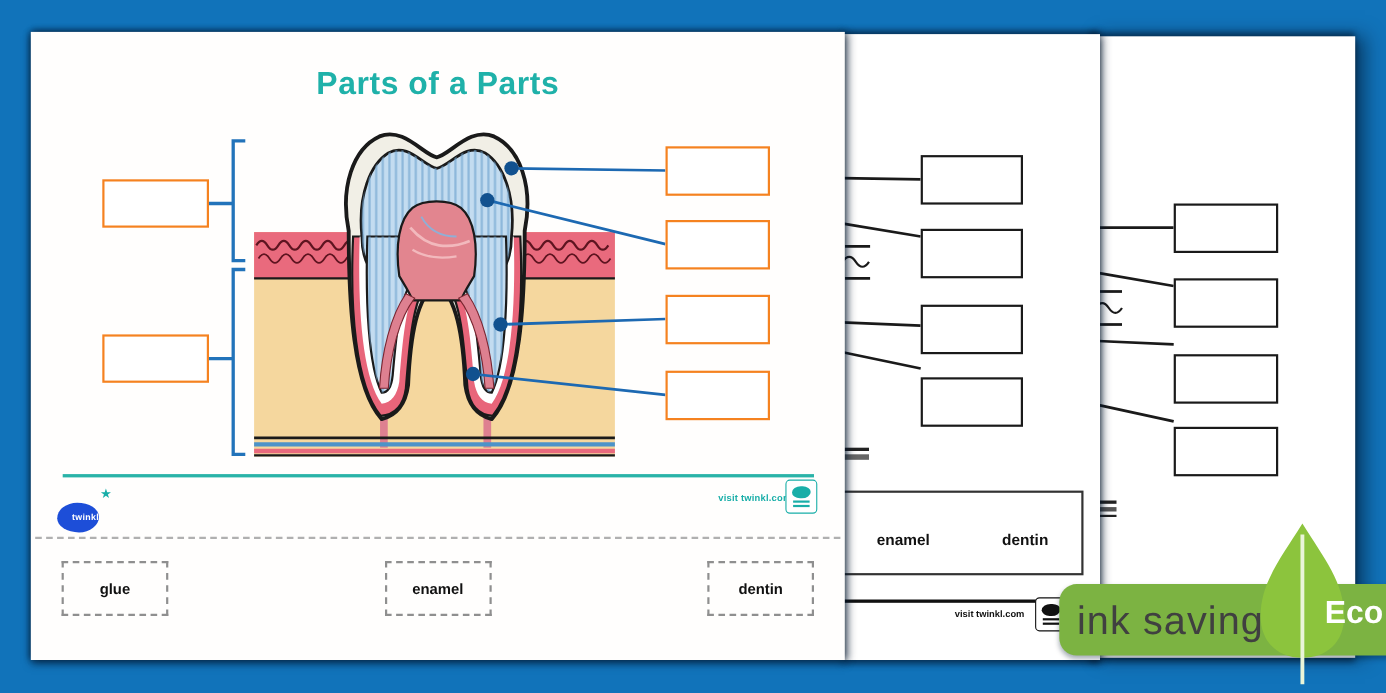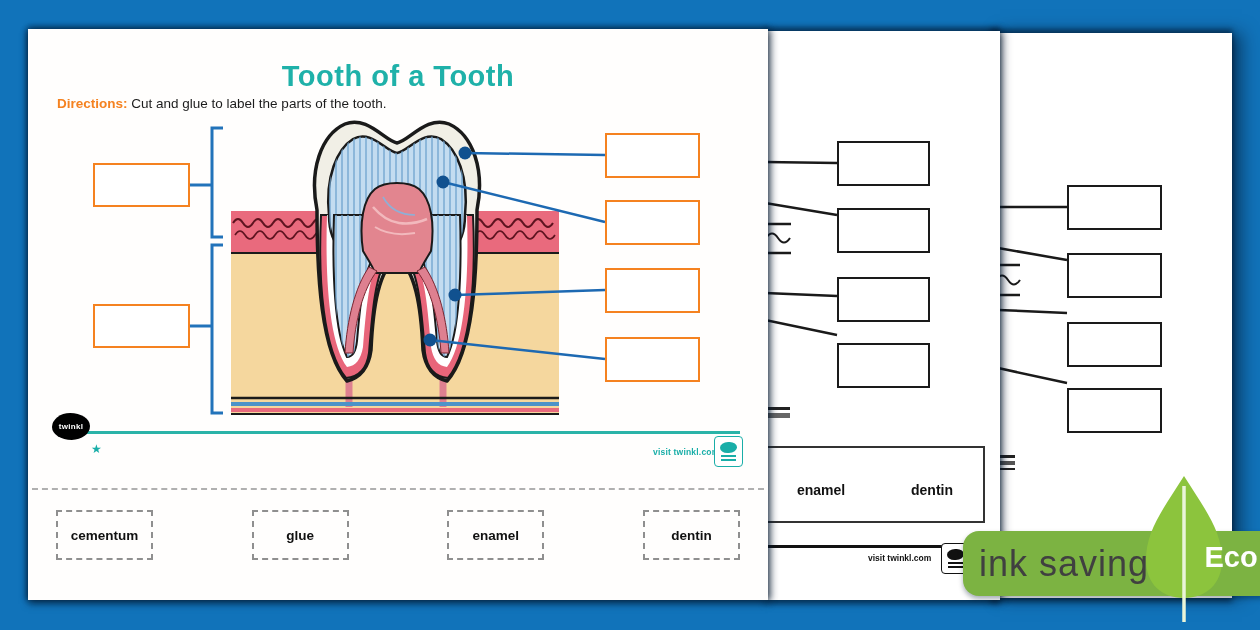--- a/index.html
+++ b/index.html
@@ -16,22 +16,22 @@
   
   .title{position:absolute;left:0;top:31px;width:100%;text-align:center;
          font-size:29px;font-weight:bold;letter-spacing:.5px;}
   .directions{position:absolute;left:29px;top:67px;font-size:13.5px;color:#1c1c1c;}
   .directions b{font-weight:bold;}
   .obox{position:absolute;width:97px;height:44px;border:2.5px solid #F58220;background:#fff;}
   .kbox{position:absolute;width:95px;height:45px;border:2.5px solid #F58220;background:#fff;}
   .bbox{position:absolute;border:2.5px solid #1a1a1a;background:#fff;}
   .overlay{position:absolute;left:0;top:0;pointer-events:none;}
   .teal-rule{position:absolute;left:29px;top:402px;width:683px;height:3px;background:#2AB3A8;}
-  .logo-cloud{position:absolute;left:24px;top:384px;width:38px;height:27px;background:#000000;
-              border-radius:55% 60% 55% 60%/60% 55% 60% 55%;display:flex;align-items:center;justify-content:center;}
+  .logo-cloud{position:absolute;left:24px;top:428px;width:38px;height:27px;background:#1d4ed8;
+              border-radius:55% 60% 55% 60%/60% 55% 60% 55%;display:flex;align-items:center;justify-content:flex-end;}
   .logo-cloud span{color:#fff;font-size:8px;font-weight:bold;letter-spacing:.3px;}
   .star{position:absolute;left:63px;top:413px;color:#19AEA8;font-size:12px;}
   .visit{position:absolute;top:418px;font-size:8.5px;font-weight:bold;letter-spacing:.2px;}
   .visit.teal{left:625px;color:#19AEA8;}
   .stamp{position:absolute;width:29px;height:31px;border-radius:4px;display:flex;flex-direction:column;
          align-items:center;justify-content:center;gap:2px;background:#fff;}
   .stamp .cl{width:17px;height:11px;border-radius:50% 45% 50% 45%/55% 50% 55% 50%;}
   .stamp .ln{width:15px;height:2px;}
   .stamp.teal{left:686px;top:407px;border:1.5px solid #19AEA8;}
   .stamp.teal .cl{background:#19AEA8;} .stamp.teal .ln{background:#19AEA8;}
@@ -112,25 +112,22 @@
     <span class="p2visit">visit twinkl.com</span>
     <div class="stamp black">
       <div class="cl"></div>
         <div class="ln"></div>
         <div class="ln"></div>
     </div>
   </div>
 
   <div id="page1" class="page">
 
-    <div class="title" style="color:#1FB1A9">Tooth of a Tooth</div>
-
-    <div class="directions">
-      <b style="color:#F58220">Directions:</b><span> Cut and glue to label the parts of the tooth.</span>
-    </div>
+    <div class="title" style="color:#1FB1A9">Parts of a Parts</div>
+
 
     <svg style="position:absolute;left:197px;top:86px" width="340" height="305" viewBox="0 0 340 305">
       <defs>
         <pattern id="hatch" patternUnits="userSpaceOnUse" width="6" height="6">
           <line x1="3" y1="0" x2="3" y2="6" stroke="#6FA3CE" stroke-width="2"></line>
         </pattern>
       </defs>
 
       <rect x="6" y="96" width="328" height="204" fill="#F5D79E"></rect>
       <rect x="6" y="96" width="328" height="42" fill="#E96A7D"></rect>
@@ -208,21 +205,20 @@
     <span class="star">★</span>
     <span class="visit teal">visit twinkl.com</span>
     <div class="stamp teal">
       <div class="cl"></div>
         <div class="ln"></div>
         <div class="ln"></div>
     </div>
 
     <div class="cutline"></div>
     <div class="wordrow">
-      <div class="wordbox">cementum</div>
       <div class="wordbox">glue</div>
       <div class="wordbox">enamel</div>
       <div class="wordbox">dentin</div>
     </div>
   </div>
 
   <div id="inkbadge">
     <span class="txt">ink saving</span>
   </div>
   <svg id="leaf" viewBox="0 0 84 150">

